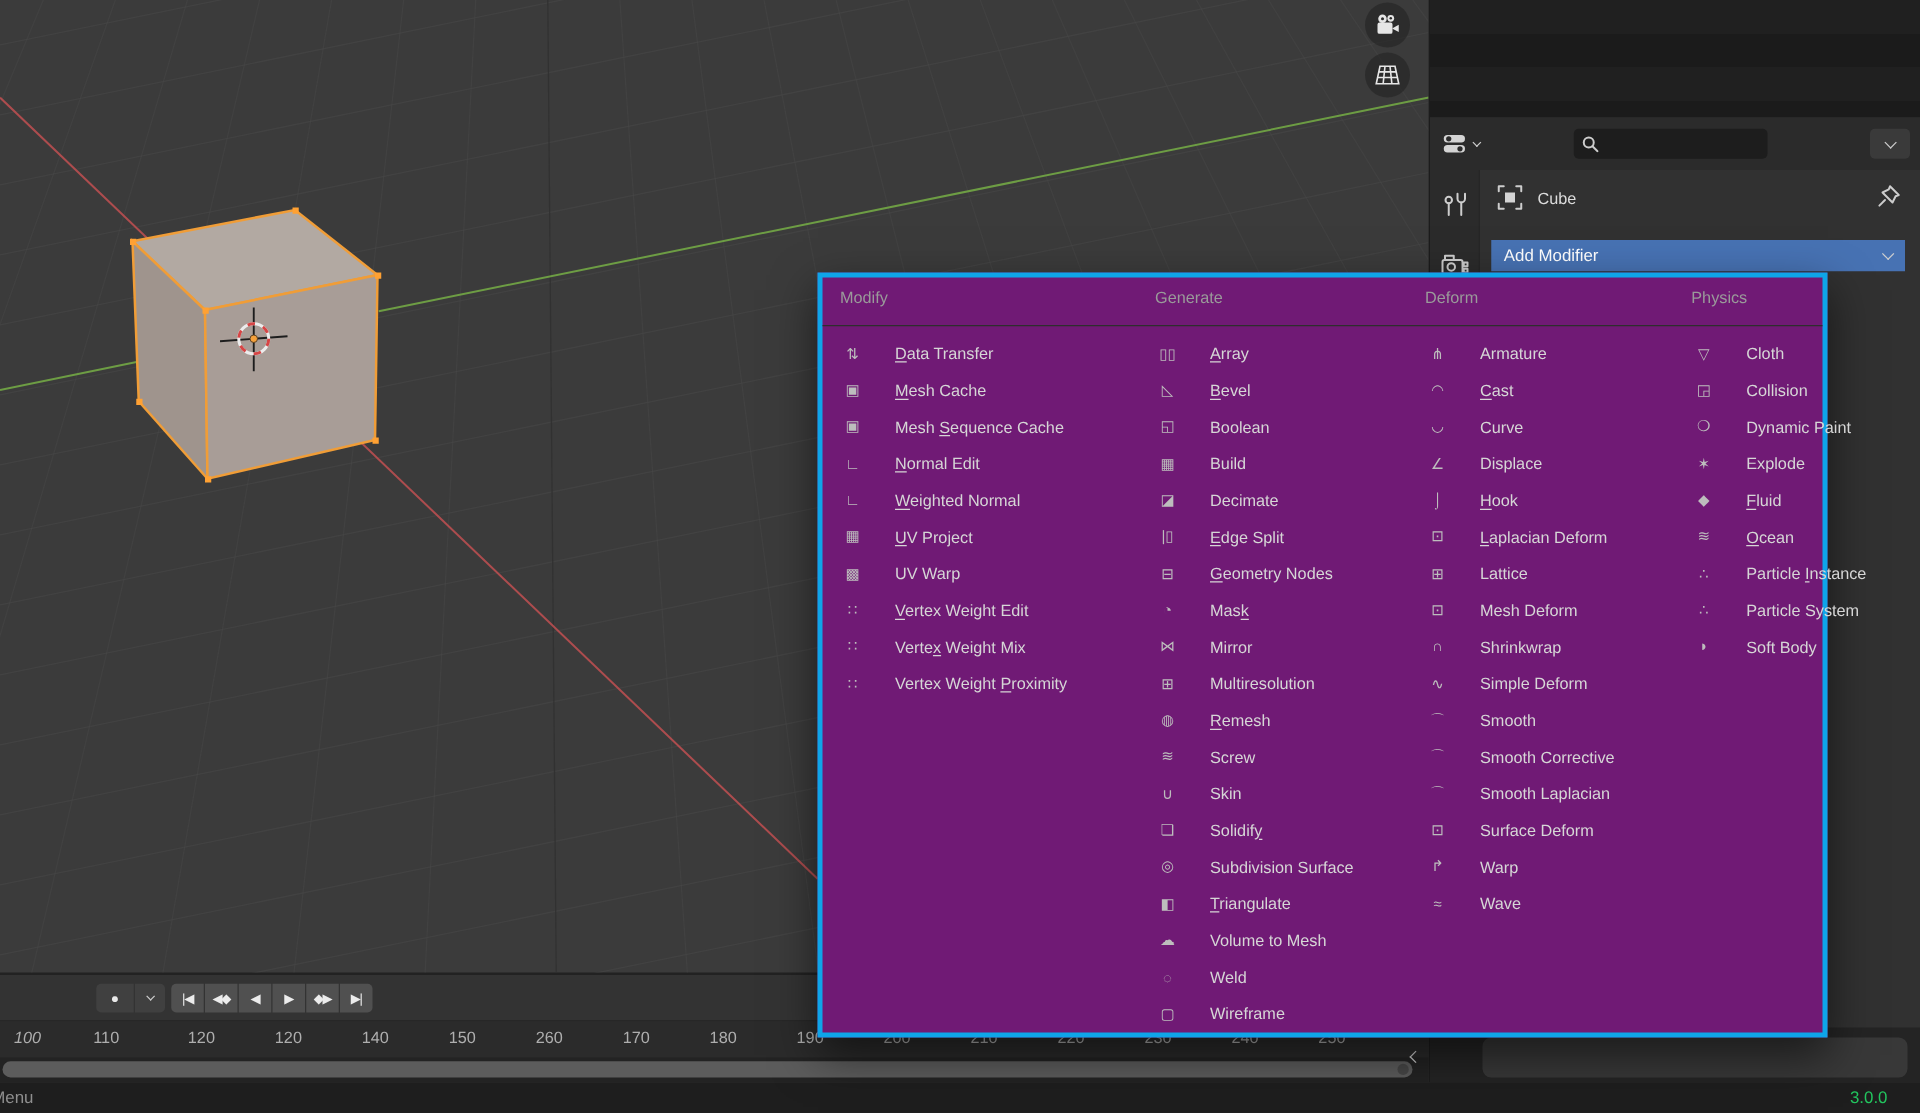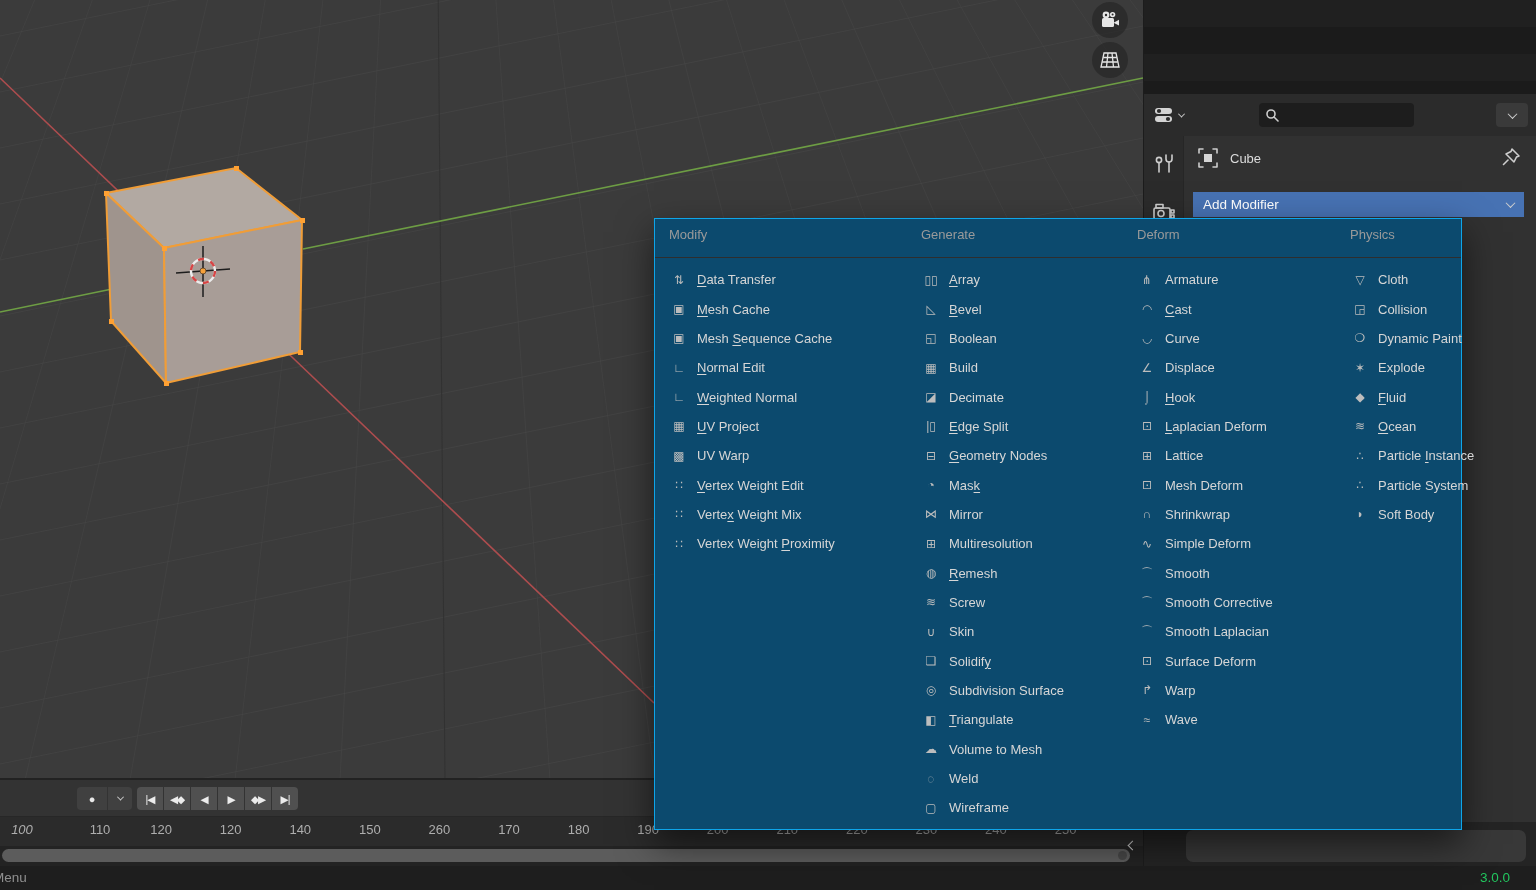--- a/index.html
+++ b/index.html
@@ -57,29 +57,29 @@
   .hscroll{position:absolute;left:2px;top:3px;width:1128px;height:13px;background:#5c5c5c;border-radius:7px;}
   .hscroll-knob{position:absolute;right:3px;top:2px;width:9px;height:9px;border-radius:50%;background:#474747;}
   .region-collapse{position:absolute;left:1124px;top:57px;width:16px;height:16px;display:flex;align-items:center;justify-content:center;}
 
   
   .statusbar{position:absolute;left:0;top:866px;width:1536px;height:24px;background:#1e1e1e;}
   .status-left{position:absolute;left:-7px;top:4px;font-size:13.5px;color:#8f8f8f;}
   .status-version{position:absolute;right:26px;top:4px;font-size:13.5px;color:#22c55e;}
 
   
-  .menu{position:absolute;left:654px;top:218px;width:808px;height:612px;background:#0c4a6e;z-index:50;
-        border:1px solid #0ea5e9;box-shadow:0 14px 34px rgba(0,0,0,.55);}
+  .menu{position:absolute;left:654px;top:218px;width:808px;height:612px;background:#701a75;z-index:50;
+        border:4px solid #0ea5e9;box-shadow:0 14px 34px rgba(0,0,0,.55);}
   .menu-sep{position:absolute;left:0;top:38px;width:100%;height:1px;background:#2e2e2e;}
   .menu-col{position:absolute;top:0;height:100%;}
   .menu-title{position:absolute;left:4px;top:8px;font-size:13px;color:#9a9a9a;}
   .menu-list{position:absolute;left:0;top:46px;width:100%;}
   .menu-item{display:flex;align-items:center;height:29.35px;padding-left:2px;cursor:default;}
   .mi-icon{width:24px;text-align:center;font-size:12px;color:#bdbdbd;flex:0 0 24px;}
-  .mi-label{font-size:13px;color:#d6d6d6;margin-left:6px;white-space:nowrap;}
+  .mi-label{font-size:13px;color:#d6d6d6;margin-left:22px;white-space:nowrap;}
   .mi-label u{text-decoration:underline;text-underline-offset:2px;}
 
   
   .chev{display:inline-block;width:7px;height:7px;border-right:1.6px solid #cfcfcf;border-bottom:1.6px solid #cfcfcf;
         transform:rotate(45deg) translate(-1px,-1px);}
   .chev.small{width:5px;height:5px;}
   .chev.left{transform:rotate(135deg);}
   .icon-stroke{stroke:#cdcdcd;fill:none;stroke-width:1.6;stroke-linecap:round;stroke-linejoin:round;}
 </style>
 </head>
@@ -288,21 +288,21 @@
           <div class="pb-btn">
             <span class="pb-glyph">◆▶</span>
           </div>
           <div class="pb-btn">
             <span class="pb-glyph">▶|</span>
           </div>
         </div>
     </div>
     <div class="ruler" id="ruler">
         <span class="tick" style="left: 0px; font-style: italic;">100</span>
-        <span class="tick" style="left: 78px;">110</span>
+        <span class="tick" style="left: 63px;">110</span>
         <span class="tick" style="left: 139.14px;">120</span>
         <span class="tick" style="left: 208.71px;">120</span>
         <span class="tick" style="left: 278.28px;">140</span>
         <span class="tick" style="left: 347.85px;">150</span>
         <span class="tick" style="left: 417.42px;">260</span>
         <span class="tick" style="left: 486.99px;">170</span>
         <span class="tick" style="left: 556.56px;">180</span>
         <span class="tick" style="left: 626.13px;">190</span>
         <span class="tick" style="left: 695.7px;">200</span>
         <span class="tick" style="left: 765.27px;">210</span>

